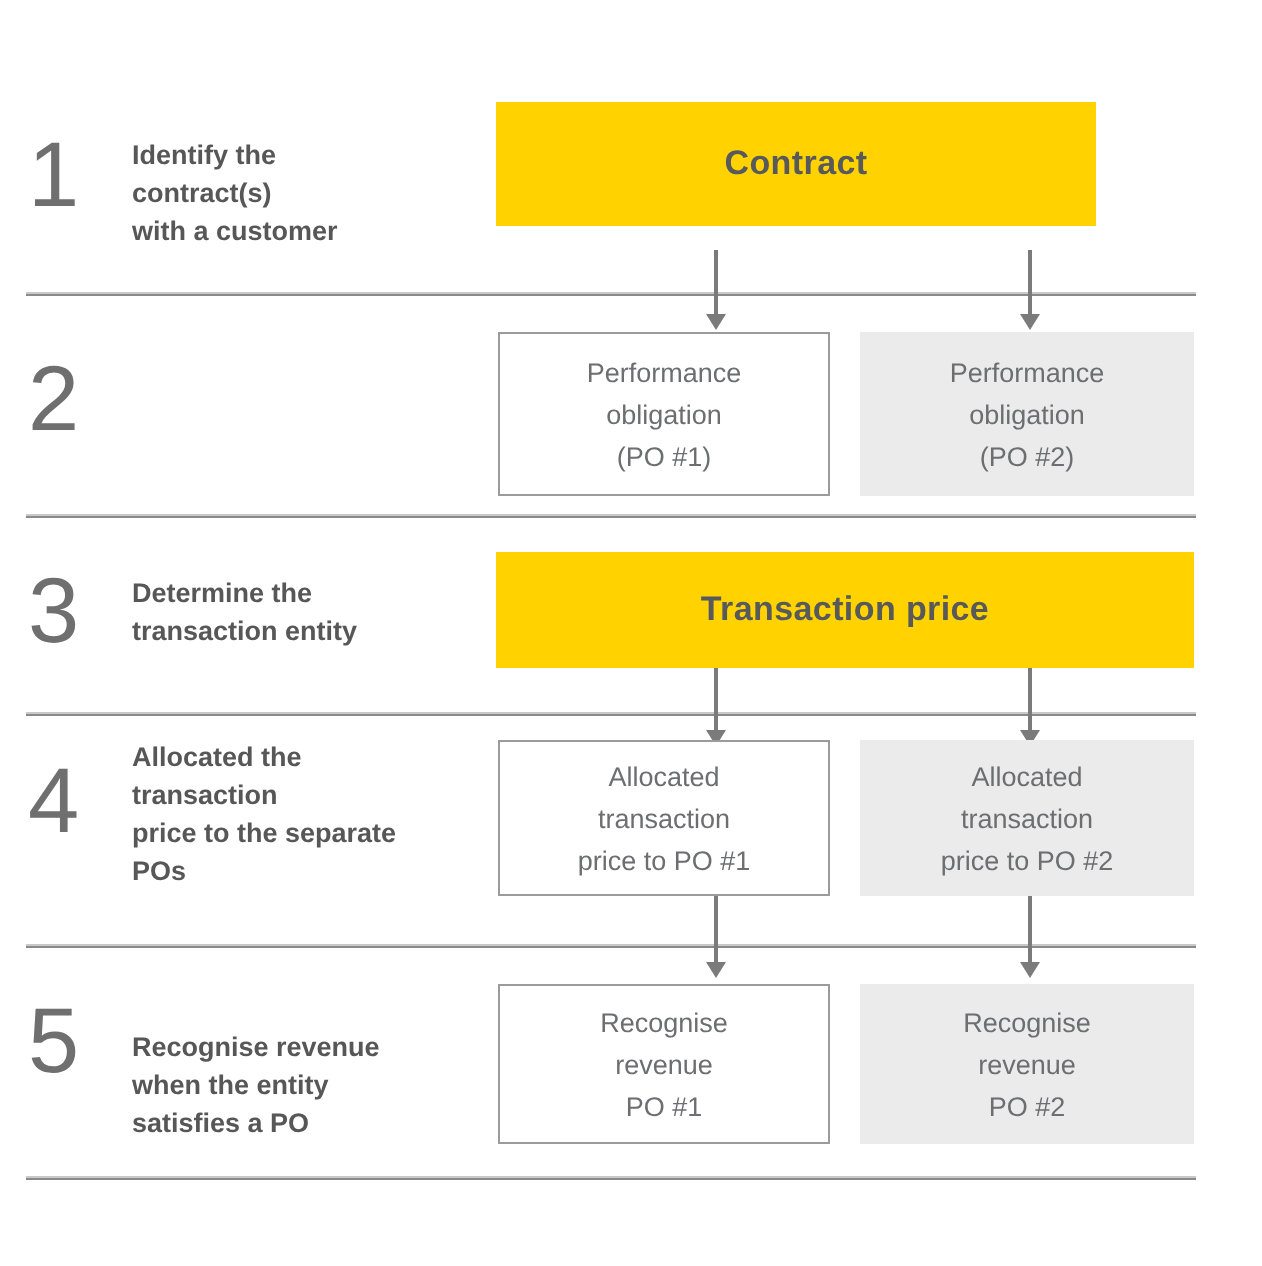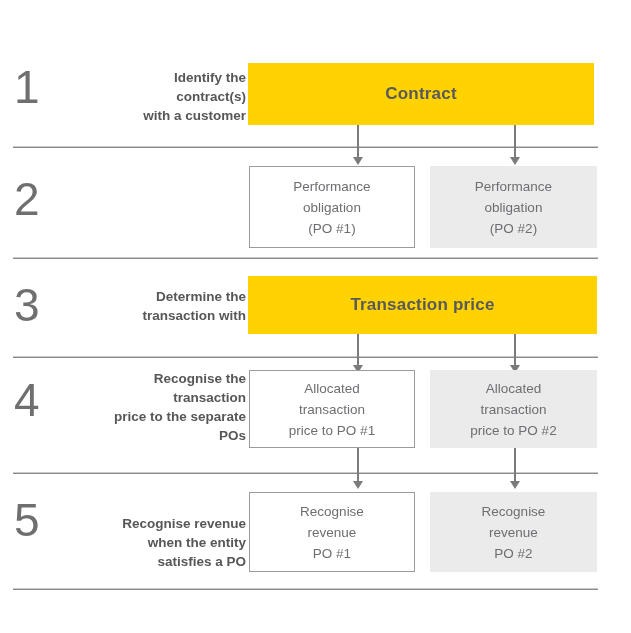--- a/index.html
+++ b/index.html
@@ -48,21 +48,20 @@
 
   
   .step-desc {
     position: absolute;
     left: 66px;
     width: 180px;
     color: #575757;
     font-size: 13.5px;
     font-weight: bold;
     line-height: 19px;
-    text-align: right;
   }
 
   
   .band {
     position: absolute;
     background: #FFD200;
     display: flex;
     align-items: center;
     justify-content: center;
     color: #58595b;
@@ -115,49 +114,49 @@
   <div class="sep" style="top:146px;"></div>
   <div class="sep" style="top:257px;"></div>
   <div class="sep" style="top:356px;"></div>
   <div class="sep" style="top:472px;"></div>
   <div class="sep" style="top:588px;"></div>
 
   <div class="step-num" style="top:64px;">1</div>
   <div class="step-desc" style="top:68px; white-space:pre-line;">Identify the
 contract(s)
 with a customer</div>
-  <div class="band" style="left:248px; top:63px; width:346px; height:62px;">Contract</div>
+  <div class="band" style="left:248px; top:51px; width:300px; height:62px;">Contract</div>
 
   <div class="conn-line" style="left:357px; top:125px; height:34px;"></div>
   <div class="conn-head" style="left:353px; top:157px;"></div>
 
   <div class="conn-line" style="left:514px; top:125px; height:34px;"></div>
   <div class="conn-head" style="left:510px; top:157px;"></div>
 
   <div class="step-num" style="top:176px;">2</div>
   <div class="po-box outline" style="left:249px; top:166px; width:166px; height:82px; white-space:pre-line;">Performance
 obligation
 (PO #1)</div>
   <div class="po-box filled" style="left:430px; top:166px; width:167px; height:82px; white-space:pre-line;">Performance
 obligation
 (PO #2)</div>
 
   <div class="step-num" style="top:282px;">3</div>
   <div class="step-desc" style="top:287px; white-space:pre-line;">Determine the
-transaction with</div>
+transaction entity</div>
   <div class="band" style="left:248px; top:276px; width:349px; height:58px;">Transaction price</div>
 
   <div class="conn-line" style="left:357px; top:334px; height:33px;"></div>
   <div class="conn-head" style="left:353px; top:365px;"></div>
 
   <div class="conn-line" style="left:514px; top:334px; height:33px;"></div>
   <div class="conn-head" style="left:510px; top:365px;"></div>
 
   <div class="step-num" style="top:377px;">4</div>
-  <div class="step-desc" style="top:369px; white-space:pre-line;">Recognise the
+  <div class="step-desc" style="top:369px; white-space:pre-line;">Allocated the
 transaction
 price to the separate
 POs</div>
   <div class="po-box outline" style="left:249px; top:370px; width:166px; height:78px; white-space:pre-line;">Allocated
 transaction
 price to PO #1</div>
   <div class="po-box filled" style="left:430px; top:370px; width:167px; height:78px; white-space:pre-line;">Allocated
 transaction
 price to PO #2</div>
 

